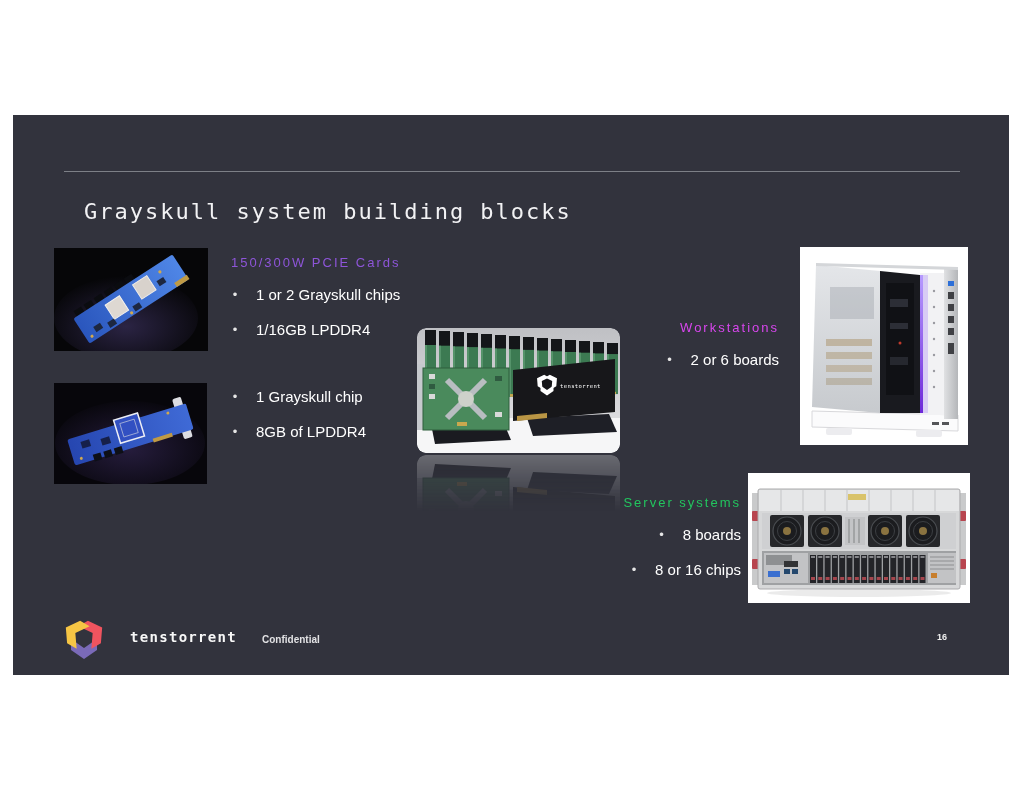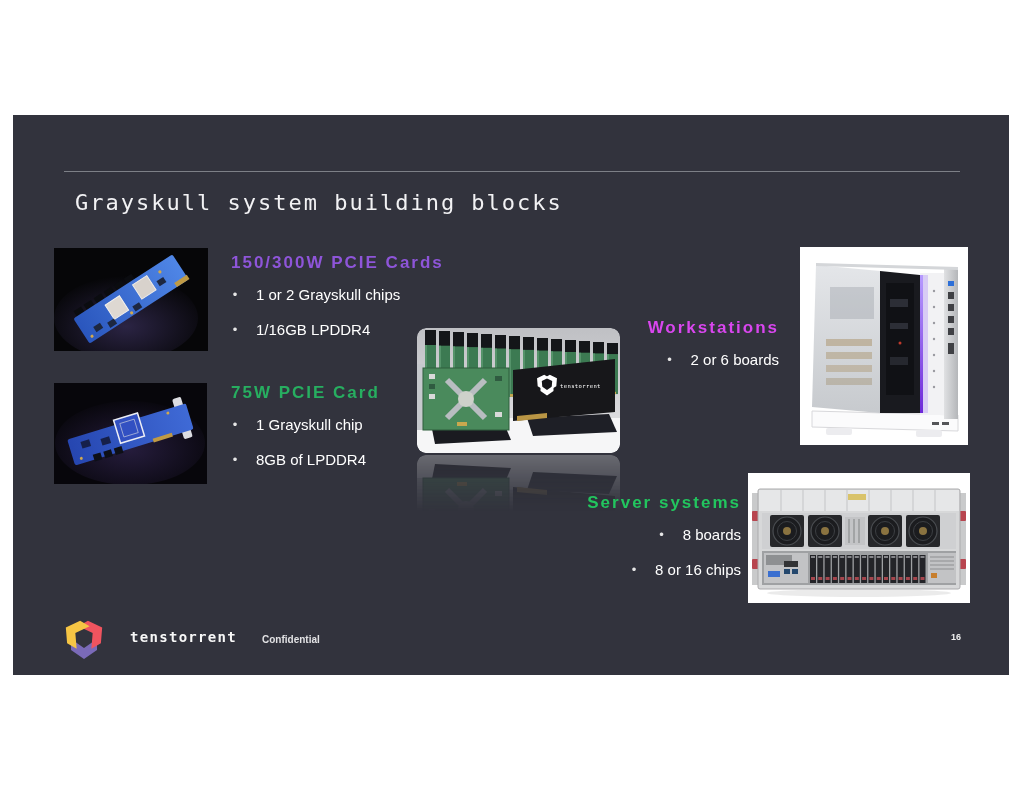--- a/index.html
+++ b/index.html
@@ -1,51 +1,51 @@
 <!DOCTYPE html>
 <html><head>
 <meta charset="utf-8">
 <style>
   html,body{margin:0;padding:0;}
   body{width:1024px;height:791px;background:#ffffff;font-family:"Liberation Sans",sans-serif;overflow:hidden;}
   .page{position:relative;width:1024px;height:791px;background:#ffffff;}
   .slide{position:absolute;left:13px;top:115px;width:996px;height:560px;background:#32333D;}
   .divider{position:absolute;left:51px;top:56px;width:896px;height:1px;background:#7d8087;}
-  .title{position:absolute;left:55px;top:68px;margin:7px;font-family:"DejaVu Sans Mono",monospace;
+  .title{position:absolute;left:55px;top:68px;margin:16px;font-family:"DejaVu Sans Mono",monospace;
          font-size:22px;font-weight:500;letter-spacing:2px;color:#f2f2f4;white-space:nowrap;}
   .photo{position:absolute;line-height:0;}
   .photo svg{display:block;}
   .img1{left:41px;top:133px;width:154px;height:103px;}
   .img2{left:41px;top:268px;width:153px;height:101px;}
   .stack-wrap{left:404px;top:213px;width:203px;height:125px;
       -webkit-box-reflect:below 2px linear-gradient(to bottom, rgba(0,0,0,0) 55%, rgba(0,0,0,0.28));}
   .stack-wrap svg{border-radius:9px;}
   .ws-img{left:787px;top:132px;width:168px;height:198px;}
   .srv-img{left:735px;top:358px;width:222px;height:130px;}
 
   .tblock{position:absolute;width:230px;}
-  .tblock .heading{font-size:17px;font-weight:bold;letter-spacing:2px;white-space:nowrap;height:16px;line-height:16px;margin-bottom:12px;}
+  .tblock .heading{font-size:13px;font-weight:normal;letter-spacing:2px;white-space:nowrap;height:16px;line-height:16px;margin-bottom:12px;}
   .bullet-row{display:flex;align-items:center;height:22px;margin-bottom:13px;color:#ffffff;font-size:15px;white-space:nowrap;}
   .bullet-row .dot{width:8px;margin-right:17px;color:#e6e6e6;font-size:13px;text-align:center;flex:0 0 auto;}
   .b150{left:218px;top:140px;}
   .b150 .heading{color:#8E55D9;}
   .b75{left:218px;top:270px;}
   .b75 .heading{color:#27AE60;}
   .r-block{text-align:right;}
   .r-block .bullet-row{justify-content:flex-end;}
   .ws{left:auto;right:230px;top:205px;width:180px;}
   .ws .heading{color:#d946ef;}
   .srv{left:auto;right:268px;top:380px;width:180px;}
   .srv .heading{color:#22c55e;}
 
   .footer-logo{position:absolute;left:47px;top:497px;width:48px;height:48px;line-height:0;}
   .wordmark{position:absolute;left:117px;top:514px;font-family:"DejaVu Sans Mono",monospace;
             font-size:14px;font-weight:600;letter-spacing:1.3px;color:#f7f7f7;}
   .confidential{position:absolute;left:249px;top:519px;font-size:10px;color:#e2e2e4;font-weight:bold;}
-  .pagenum{position:absolute;left:924px;top:517px;width:24px;text-align:right;font-size:9px;font-weight:bold;color:#f0f0f0;}
+  .pagenum{position:absolute;left:924px;top:517px;width:24px;text-align:left;font-size:9px;font-weight:bold;color:#f0f0f0;}
 </style>
 </head>
 <body>
 
 <div class="page">
   <div class="slide">
 
     <div class="divider"></div>
     <h1 class="title">Grayskull system building blocks</h1>
 
@@ -122,21 +122,20 @@
             <rect x="26" y="44" width="9" height="7" fill="#16204a"></rect>
           <rect x="46" y="47" width="9" height="7" fill="#16204a"></rect>
           <rect x="96" y="62" width="20" height="4" fill="#bf9a45"></rect>
           <circle cx="22" cy="60" r="1.5" fill="#d2a94e"></circle>
             <circle cx="118" cy="42" r="1.5" fill="#d2a94e"></circle>
         </g>
       </svg>
     </div>
 
     <div class="tblock b75">
-      <div class="heading">75W PCIE Card</div>
       <div class="bullet-row">
         <span class="dot">•</span>
         <span>1 Grayskull chip</span>
       </div>
       <div class="bullet-row">
         <span class="dot">•</span>
         <span>8GB of LPDDR4</span>
       </div>
     </div>
 

